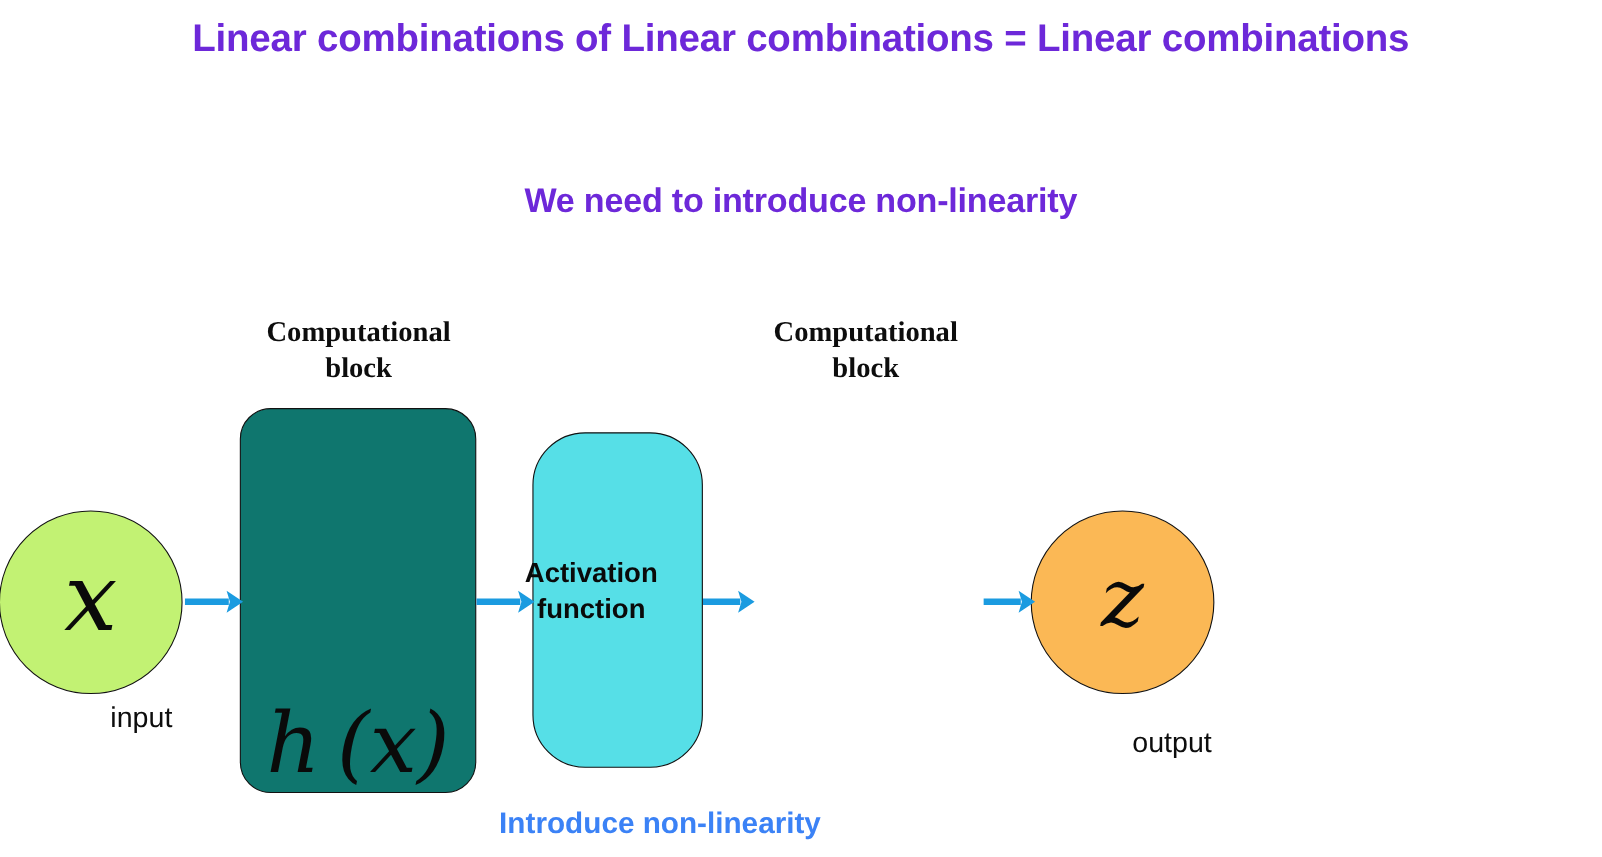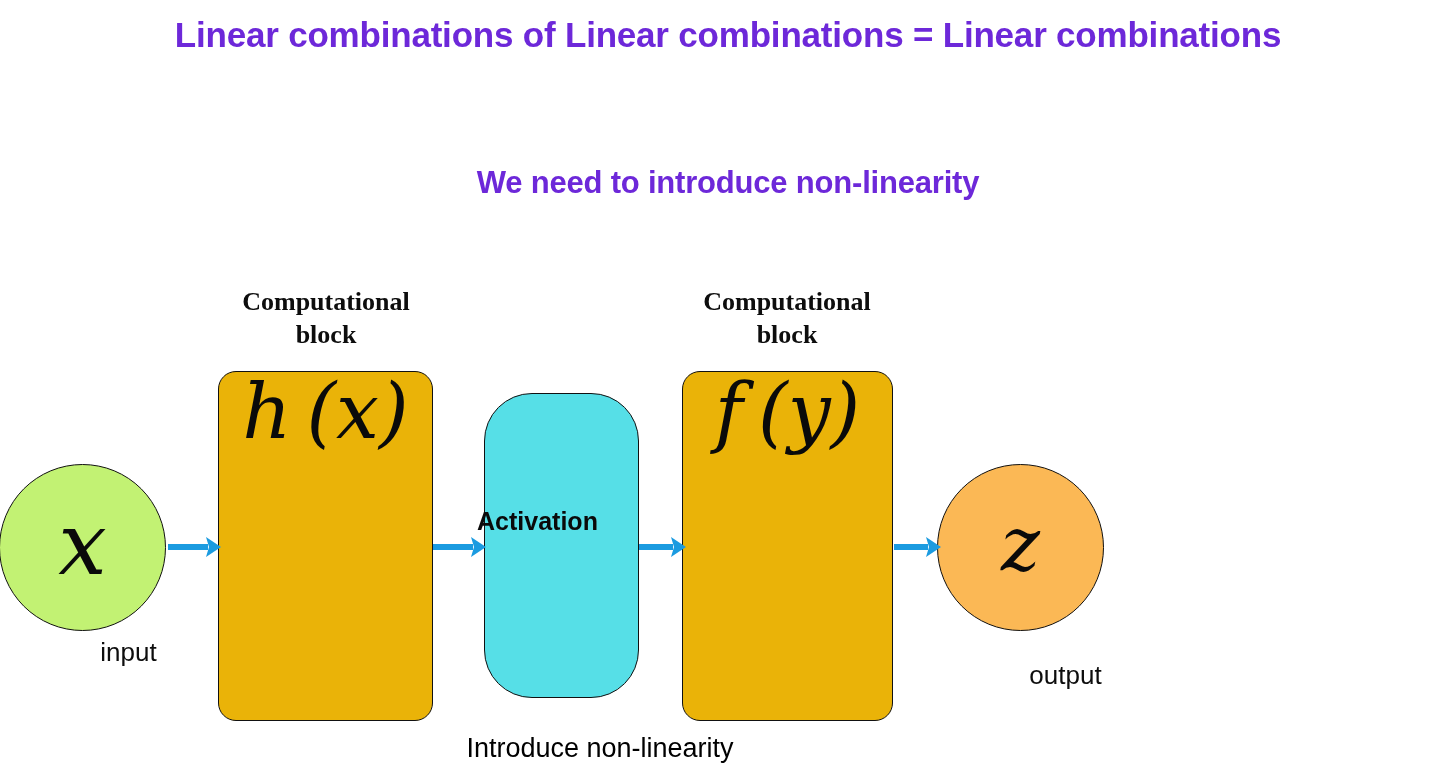--- a/index.html
+++ b/index.html
@@ -53,24 +53,24 @@
   }
   #caption-block-1 { left: 205px; top: 285px; width: 242px; }
   #caption-block-2 { left: 666px; top: 285px; width: 242px; }
 
   #caption-bottom {
     position: absolute;
     left: 335px;
     top: 731px;
     width: 530px;
     text-align: center;
-    font-weight: 400;
+    font-weight: 700;
     font-size: 27px;
     line-height: 34px;
-    color: #000000;
+    color: #3b82f6;
   }
 
   
   .node-circle {
     position: absolute;
     border-radius: 50%;
     border: 1.6px solid #111111;
     box-sizing: border-box;
     display: flex;
     align-items: center;
@@ -109,26 +109,26 @@
     line-height: 30px;
     color: #0d0d0d;
     padding-left: 45px;
   }
   #label-input  { left: 0px;   top: 637px; width: 167px; }
   #label-output { left: 937px; top: 660px; width: 167px; }
 
   
   .comp-block {
     position: absolute;
-    background: #eab308;
+    background: #0f766e;
     border: 1.6px solid #111111;
-    border-radius: 18px;
+    border-radius: 28px;
     box-sizing: border-box;
     display: flex;
-    align-items: flex-start;
+    align-items: flex-end;
     justify-content: center;
   }
   #block-h { left: 218px; top: 371px; width: 215px; height: 350px; }
   #block-f { left: 682px; top: 371px; width: 211px; height: 350px; }
   .comp-symbol {
     font-family: "DejaVu Serif", serif;
     font-style: italic;
     font-weight: 400;
     font-size: 76px;
     line-height: 84px;
@@ -210,32 +210,30 @@
   <div class="arrow" id="arrow-2">
     <svg width="54" height="30" viewBox="0 0 54 30" xmlns="http://www.w3.org/2000/svg">
       <line x1="0" y1="15" x2="40" y2="15" stroke="#1b9be0" stroke-width="6"></line>
       <path d="M38 5 L53 15 L38 25 L41 15 Z" fill="#1b9be0"></path>
     </svg>
   </div>
 
   <div id="block-activation"></div>
   <div id="activation-label">
     <div>Activation</div>
+    <div>function</div>
   </div>
 
   <div class="arrow" id="arrow-3">
     <svg width="48" height="30" viewBox="0 0 48 30" xmlns="http://www.w3.org/2000/svg">
       <line x1="0" y1="15" x2="34" y2="15" stroke="#1b9be0" stroke-width="6"></line>
       <path d="M32 5 L47 15 L32 25 L35 15 Z" fill="#1b9be0"></path>
     </svg>
   </div>
 
-  <div class="comp-block" id="block-f">
-    <span class="comp-symbol">𝑓 (𝑦)</span>
-  </div>
 
   <div class="arrow" id="arrow-4">
     <svg width="48" height="30" viewBox="0 0 48 30" xmlns="http://www.w3.org/2000/svg">
       <line x1="0" y1="15" x2="34" y2="15" stroke="#1b9be0" stroke-width="6"></line>
       <path d="M32 5 L47 15 L32 25 L35 15 Z" fill="#1b9be0"></path>
     </svg>
   </div>
 
   <div class="node-circle" id="node-output">
     <span class="node-symbol">𝑧</span>

